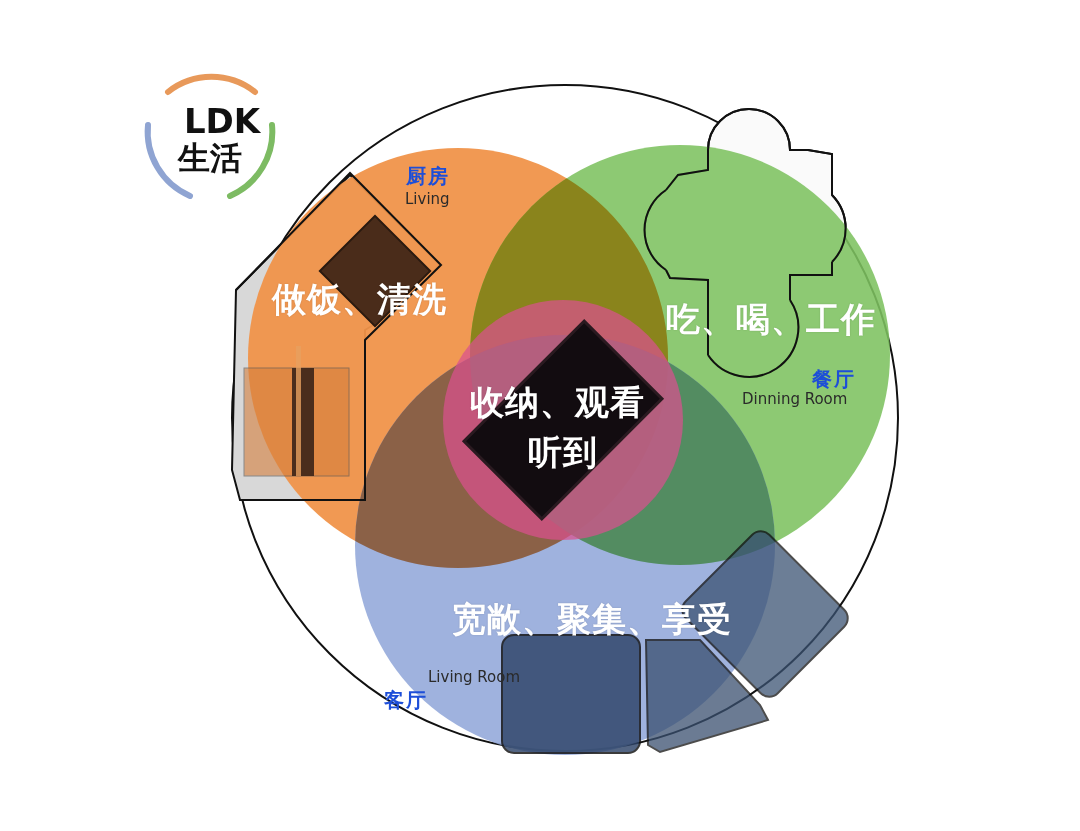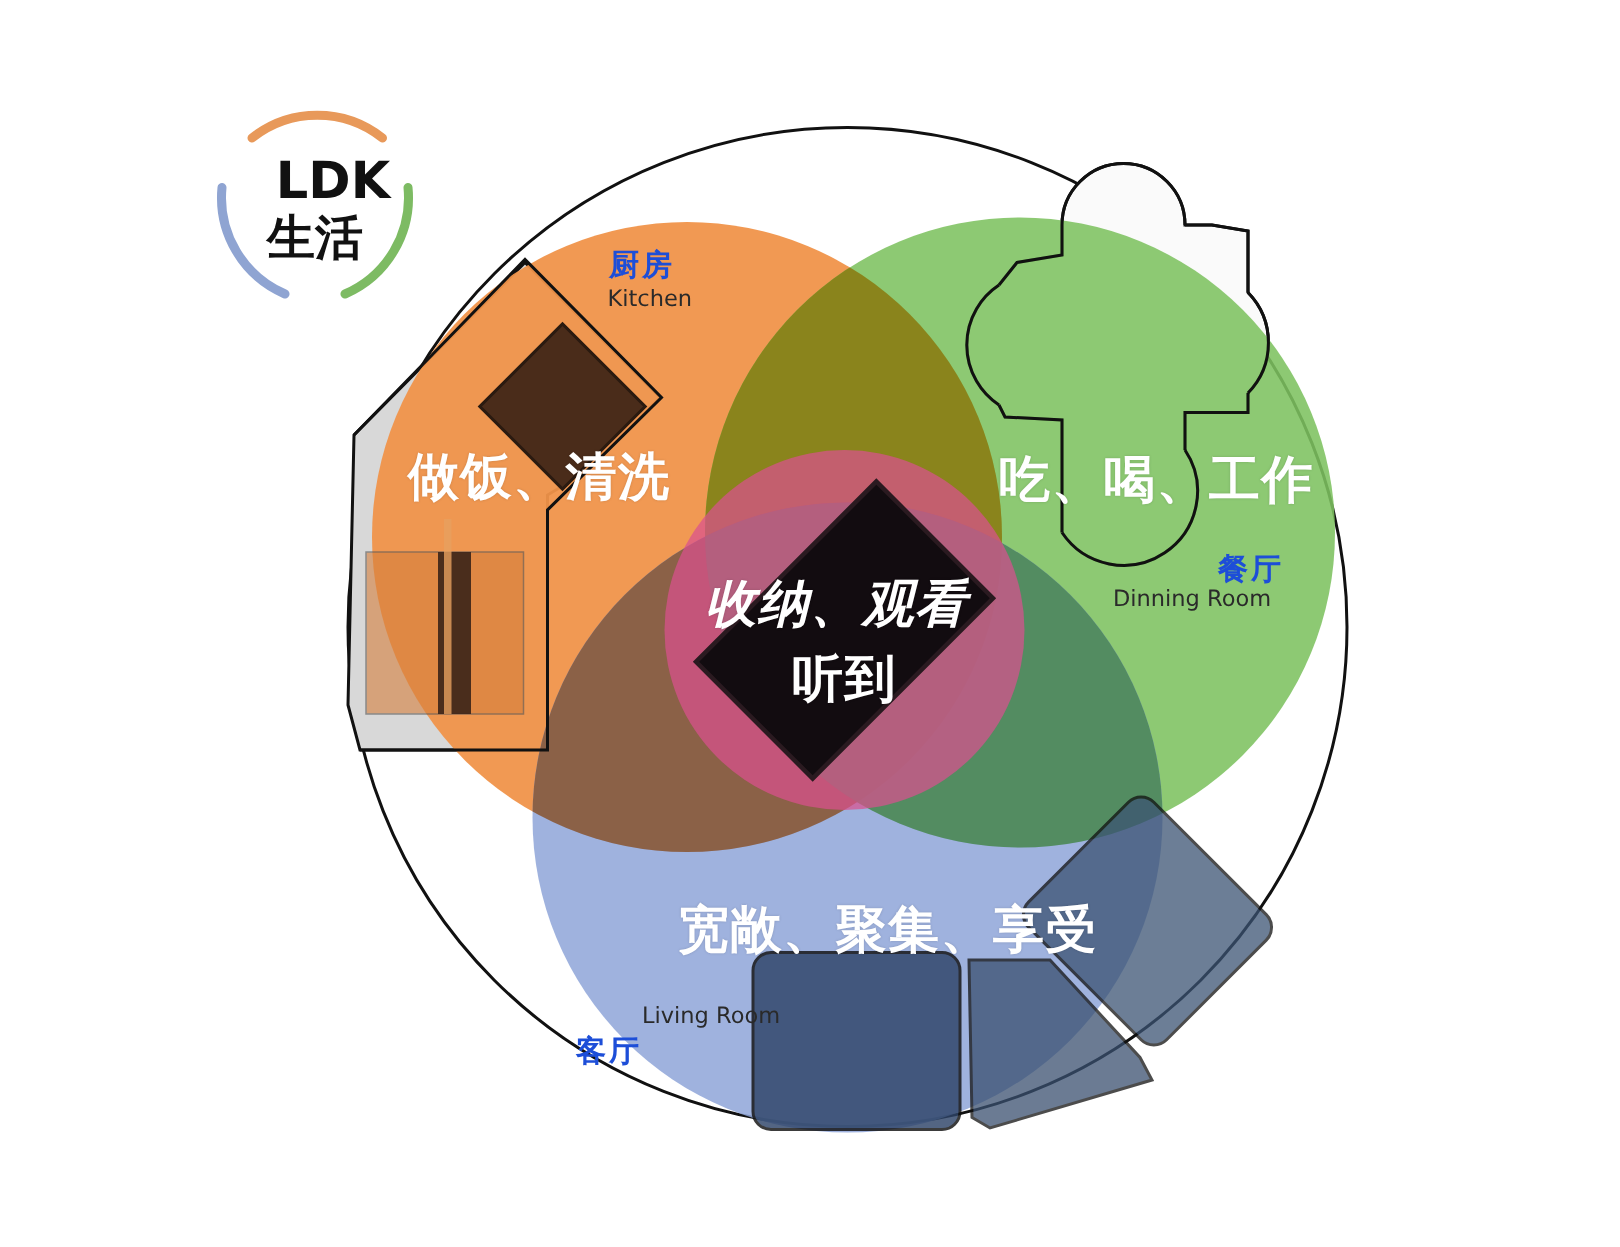--- a/index.html
+++ b/index.html
@@ -72,25 +72,25 @@
     <path d="M168,92 A70,70 0 0 1 255,92" stroke="#e8995a"></path>
     <path d="M148,125 A70,70 0 0 0 190,196" stroke="#8fa4d2"></path>
     <path d="M272,125 A70,70 0 0 1 230,196" stroke="#7dbb63"></path>
   </g>
 </svg>
 
 <div class="abs logo-text" style="left:172px;top:103px;width:100px;font-size:34px;line-height:36px;">LDK</div>
 <div class="abs logo-text" style="left:160px;top:140px;width:100px;font-size:32px;line-height:36px;">生活</div>
 
 <div class="abs zh" style="left:406px;top:165px;">厨房</div>
-<div class="abs en" style="left:405px;top:190px;">Kitchen</div>
-<div class="abs big" style="left:272px;top:295px;">做饭、清洗</div>
+<div class="abs en" style="left:405px;top:190px;">Living</div>
+<div class="abs big" style="left:272px;top:277px;">做饭、清洗</div>
 
 <div class="abs big" style="left:666px;top:285px;margin-top:12px;">吃、喝、工作</div>
 <div class="abs zh" style="left:812px;top:368px;">餐厅</div>
 <div class="abs en" style="left:742px;top:390px;">Dinning Room</div>
 
-<div class="abs big" style="left:470px;top:380px;font-style:italic;">收纳、观看</div>
+<div class="abs big" style="left:470px;top:380px;">收纳、观看</div>
 <div class="abs big" style="left:528px;top:430px;">听到</div>
 
 <div class="abs big" style="left:452px;top:597px;font-family:Liberation Serif, serif;">宽敞、聚集、享受</div>
 <div class="abs zh" style="left:384px;top:645px;margin-top:44px;">客厅</div>
 <div class="abs en" style="left:384px;top:668px;margin-left:44px;">Living Room</div>
 
 </body></html>

